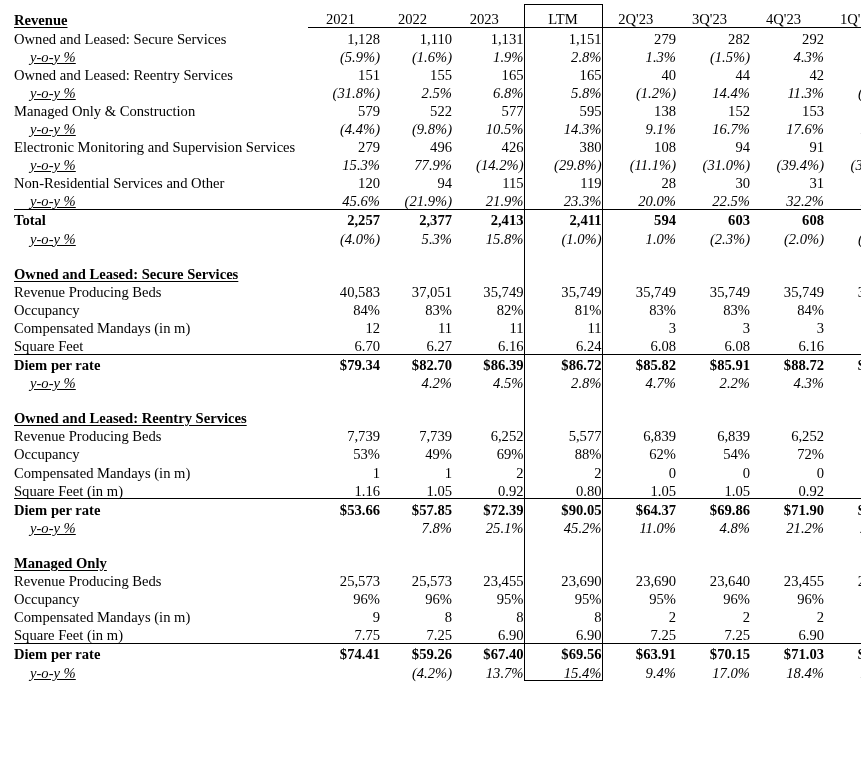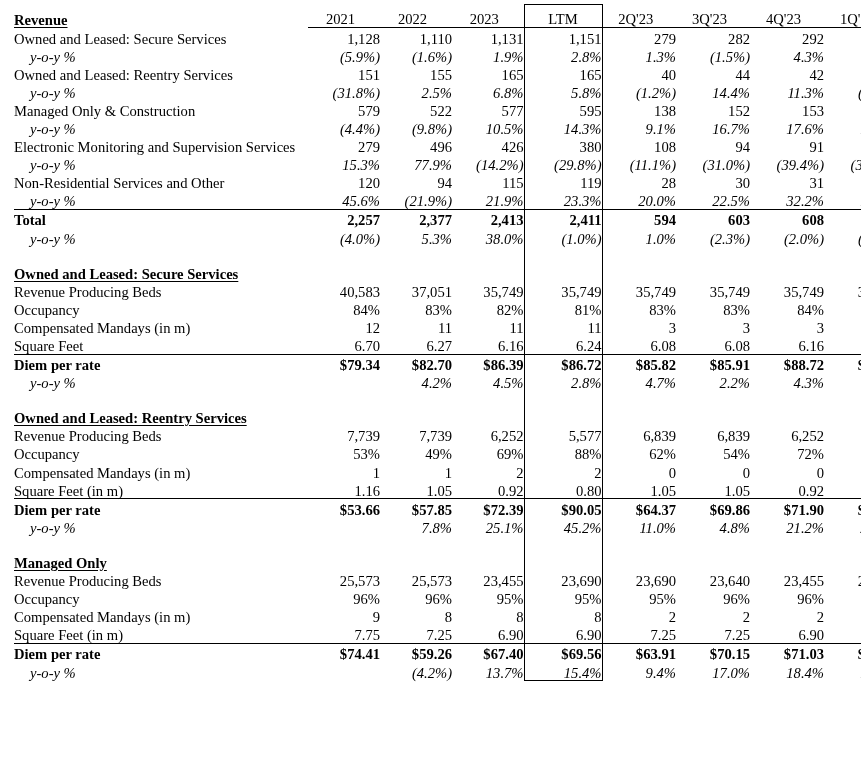--- a/index.html
+++ b/index.html
@@ -80,20 +80,21 @@
     text-align: center;
   }
   .sect-title {
     font-weight: bold;
     text-decoration: underline;
     text-underline-offset: 2px;
   }
   .yoy {
     font-style: italic;
     padding-left: 16px;
+    text-decoration: underline;
   }
   .yoyv { font-style: italic; }
   .bold { font-weight: bold; }
 
   
   tr.rule-above td.num,
   tr.rule-above td.q {
     border-top: 1.1px solid #000;
   }
   tr.rule-above td.label {
@@ -253,21 +254,21 @@
           <td class="ltm bold">2,411</td>
           <td class="q bold">594</td>
           <td class="q bold">603</td>
           <td class="q bold">608</td>
           <td class="q bold">606</td>
         </tr>
         <tr>
           <td class="label"><span class="yoy">y-o-y %</span></td>
           <td class="num yoyv">(4.0%)</td>
           <td class="num yoyv">5.3%</td>
-          <td class="num yoyv">38.0%</td>
+          <td class="num yoyv">15.8%</td>
           <td class="ltm yoyv">(1.0%)</td>
           <td class="q yoyv">1.0%</td>
           <td class="q yoyv">(2.3%)</td>
           <td class="q yoyv">(2.0%)</td>
           <td class="q yoyv">(0.4%)</td>
         </tr>
         <tr class="spacer-open">
           <td class="label"></td>
           <td class="num"></td>
           <td class="num"></td>

